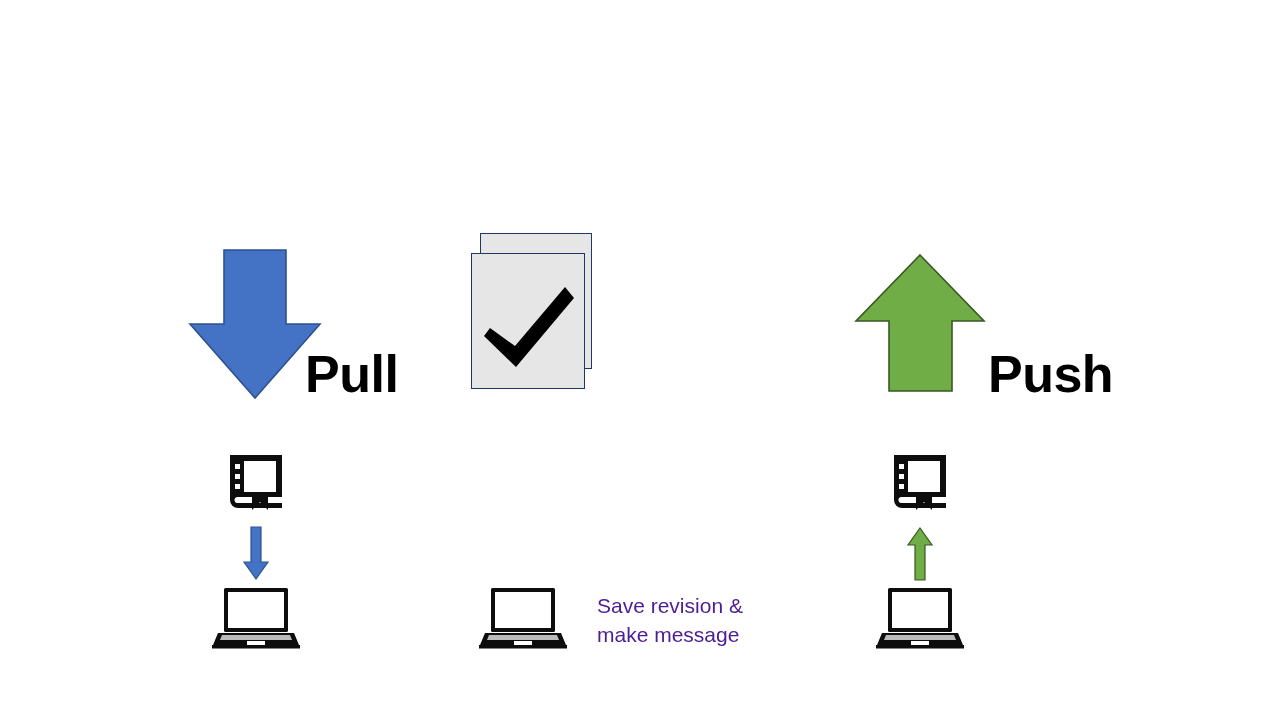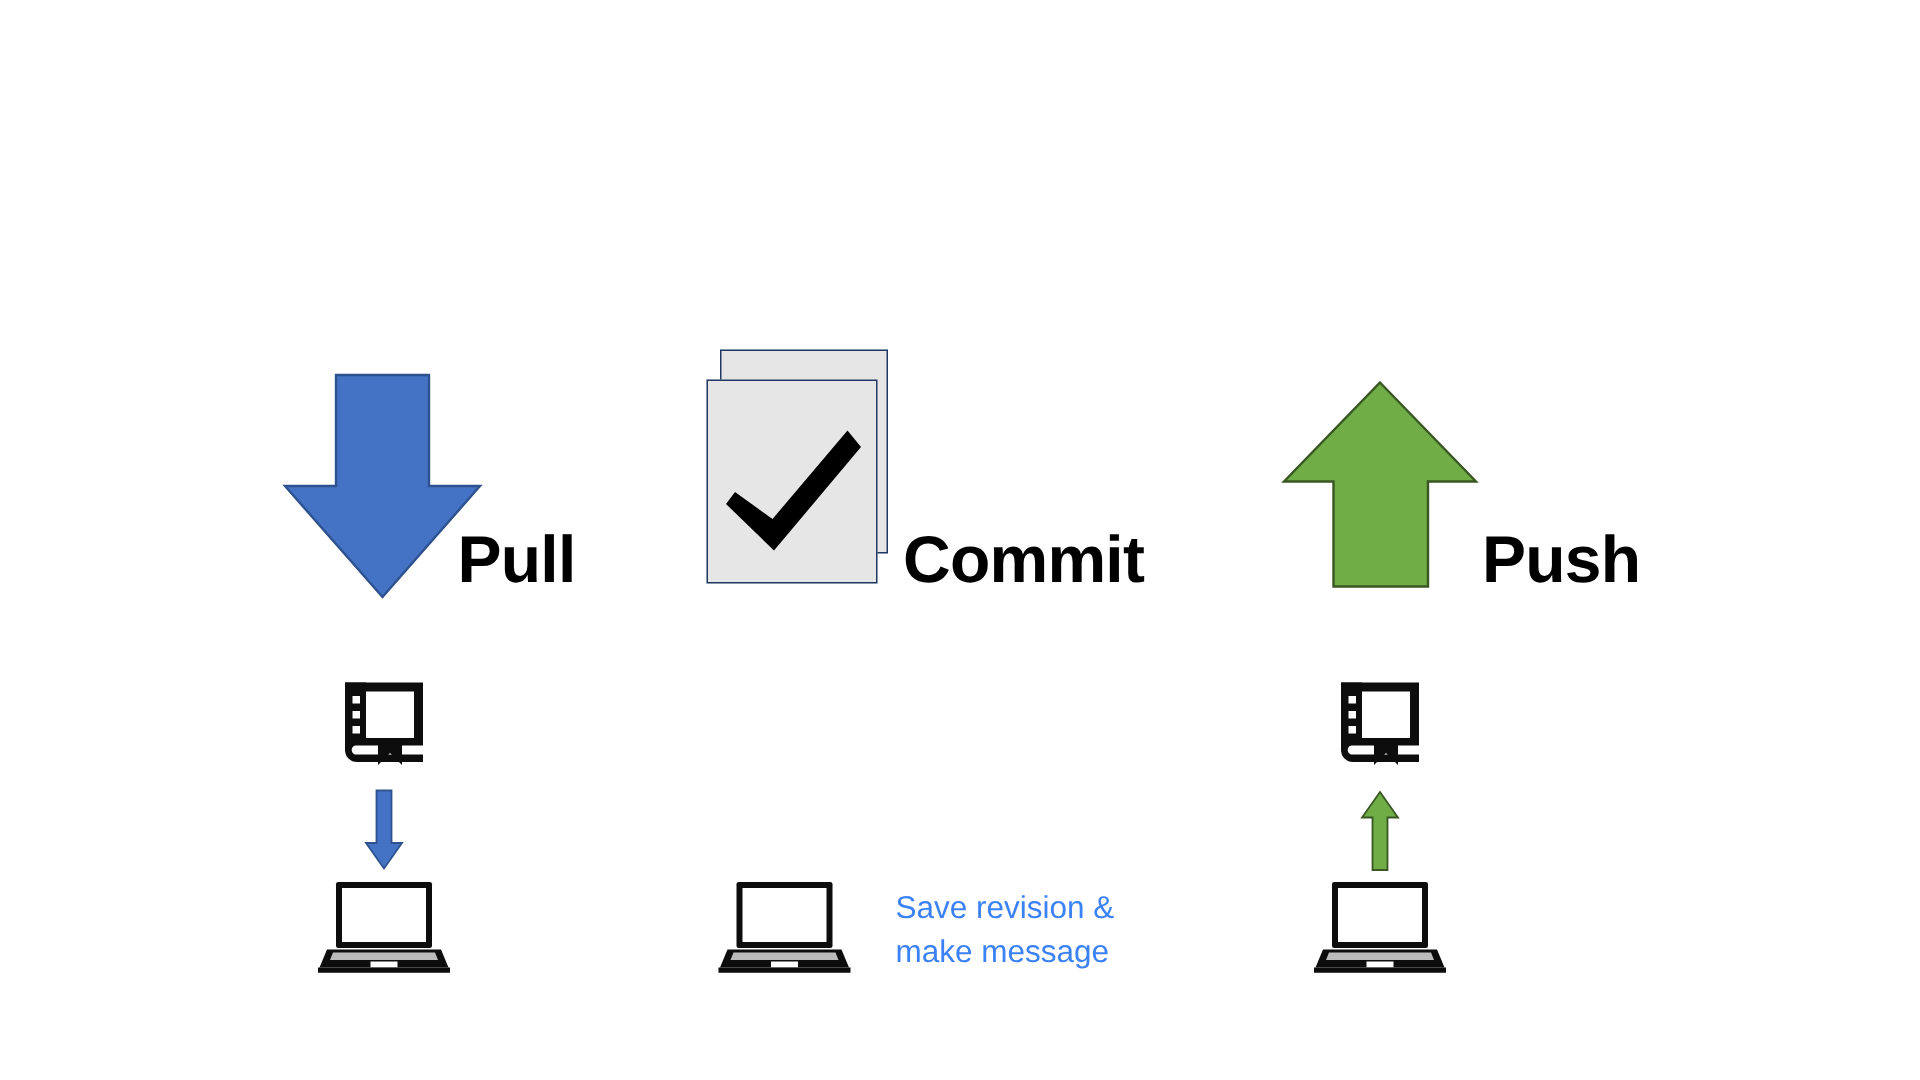--- a/index.html
+++ b/index.html
@@ -17,34 +17,34 @@
     height: 720px;
     background: #ffffff;
     overflow: hidden;
   }
 
   
   .step-label {
     position: absolute;
     font-family: "Liberation Sans", sans-serif;
     font-weight: bold;
-    font-size: 44px;
+    font-size: 52px;
     line-height: 52px;
     color: #000000;
     white-space: nowrap;
     letter-spacing: -0.5px;
   }
 
   
   .caption {
     position: absolute;
     font-family: "Liberation Sans", sans-serif;
     font-size: 21px;
     line-height: 29px;
-    color: #3b82f6;
+    color: #4c1d95;
     white-space: pre-line;
   }
 
   
   .shape { position: absolute; }
   .shape svg { display: block; overflow: visible; }
 
   
   .doc {
     position: absolute;
@@ -110,21 +110,20 @@
   <div class="doc" style="left:480px; top:233px; width:112px; height:136px;"></div>
 
   <div class="doc" style="left:471px; top:253px; width:114px; height:136px;">
     <div class="shape" style="left:10px; top:12px; width:94px; height:112px;">
       <svg width="94" height="112" viewBox="0 0 94 112">
         <polygon points="8,62 2,70 34,101 92,32 83,21 33,80" fill="#000000"></polygon>
       </svg>
     </div>
   </div>
 
-  <div class="step-label" style="left:602px; top:348px;">Commit</div>
 
   <div class="shape" style="left:479px; top:587px; width:88px; height:62px;">
     <svg width="88" height="62" viewBox="0 0 88 62">
       <rect x="12" y="1" width="64" height="44" rx="1.5" fill="#0D0D0D"></rect>
       <rect x="16" y="5" width="56" height="36" fill="#FFFFFF"></rect>
       <polygon points="6,46 82,46 87,58 1,58" fill="#0D0D0D"></polygon>
       <polygon points="10,48 78,48 80,53 8,53" fill="#FFFFFF" opacity="0.72"></polygon>
       <rect x="35" y="54" width="18" height="4" fill="#FFFFFF"></rect>
       <rect x="0" y="58" width="88" height="3.5" fill="#0D0D0D"></rect>
     </svg>

